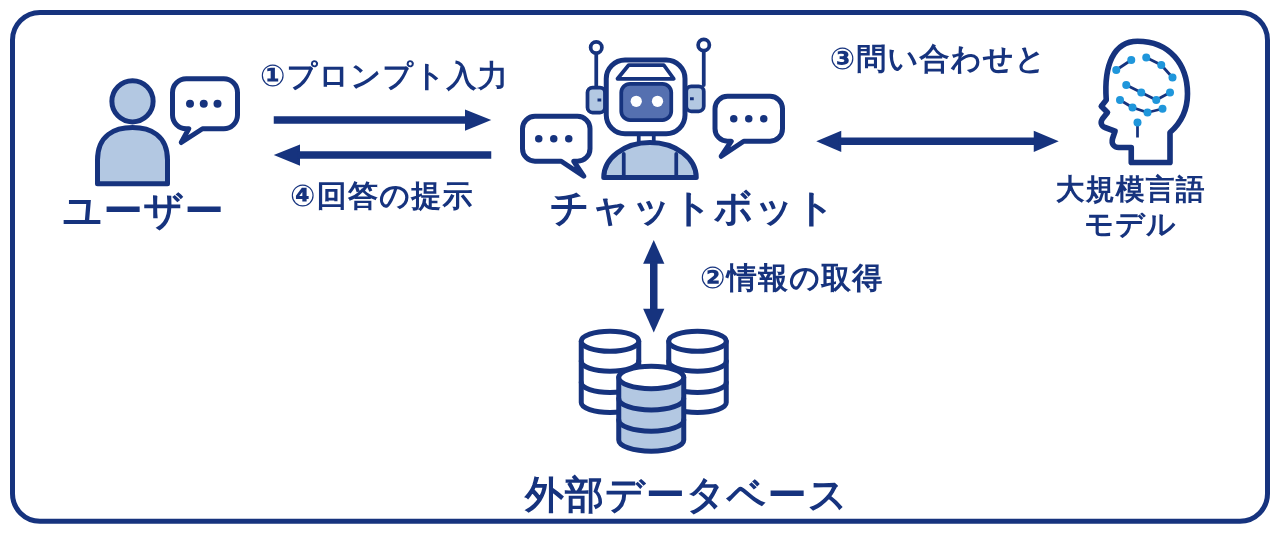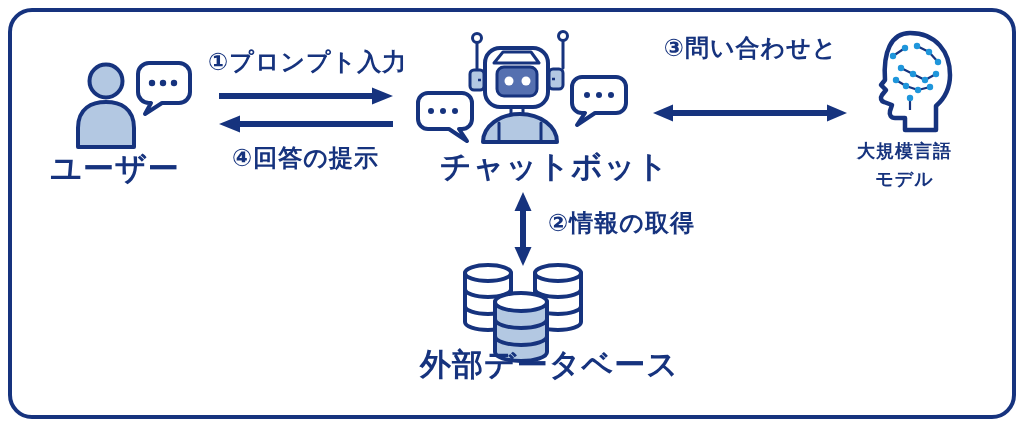--- a/index.html
+++ b/index.html
@@ -10,21 +10,21 @@
   .frame{
     position:absolute;left:8px;top:8px;right:8px;bottom:8px;
     border:4px solid #16337E;border-radius:24px;
   }
   .lbl{
     position:absolute;color:#16337E;font-weight:700;letter-spacing:1px;
     text-align:center;white-space:nowrap;
   }
   .node-lbl{font-size:31px;line-height:26px;}
   .arrow-lbl{font-size:24px;line-height:26px;}
-  .llm-lbl{font-size:18px;line-height:28px;}
+  .llm-lbl{font-size:23px;line-height:28px;}
   svg{position:absolute;display:block;}
   .stroke{stroke:#16337E;fill:none;stroke-linecap:round;stroke-linejoin:round;}
 </style>
 </head>
 <body>
 
 <div class="canvas">
 
   <div class="frame"></div>
 
@@ -131,36 +131,36 @@
   <div class="lbl llm-lbl" style="left:822px;top:137px;width:165px;white-space:normal">
     <div>大規模言語</div>
     <div>モデル</div>
   </div>
 
   <svg style="left:511px;top:191px" width="24" height="76" viewBox="0 0 24 76">
     <polygon points="3.5,20 12,1 20.5,20" fill="#16337E"></polygon>
     <line x1="12" y1="18" x2="12" y2="58" stroke="#16337E" stroke-width="6"></line>
     <polygon points="3.5,56 12,75 20.5,56" fill="#16337E"></polygon>
   </svg>
-  <div class="lbl arrow-lbl" style="left:548px;top:210px;text-align:center">②情報の取得</div>
+  <div class="lbl arrow-lbl" style="left:560px;top:210px;text-align:center">②情報の取得</div>
 
   <svg style="left:458px;top:262px" width="130" height="102" viewBox="0 0 130 102">
     <g stroke="#16337E" stroke-width="4" stroke-linecap="round">
 
       <path d="M7 11 L7 60 A23 8 0 0 0 53 60 L53 11" fill="#FFFFFF"></path>
       <path d="M7 27 A23 8 0 0 0 53 27" fill="none"></path>
       <path d="M7 44 A23 8 0 0 0 53 44" fill="none"></path>
       <ellipse cx="30" cy="11" rx="23" ry="8" fill="#FFFFFF"></ellipse>
 
       <path d="M77 11 L77 60 A23 8 0 0 0 123 60 L123 11" fill="#FFFFFF"></path>
       <path d="M77 27 A23 8 0 0 0 123 27" fill="none"></path>
       <path d="M77 44 A23 8 0 0 0 123 44" fill="none"></path>
       <ellipse cx="100" cy="11" rx="23" ry="8" fill="#FFFFFF"></ellipse>
 
       <path d="M37 40 L37 90 A26 9 0 0 0 89 90 L89 40" fill="#B3C8E2"></path>
       <path d="M37 57 A26 9 0 0 0 89 57" fill="none"></path>
       <path d="M37 74 A26 9 0 0 0 89 74" fill="none"></path>
       <ellipse cx="63" cy="40" rx="26" ry="9" fill="#FFFFFF"></ellipse>
     </g>
   </svg>
-  <div class="lbl node-lbl" style="left:420px;top:352px;width:210px">外部データベース</div>
+  <div class="lbl node-lbl" style="left:420px;top:383px;width:210px">外部データベース</div>
 
 </div>
 
 </body></html>

